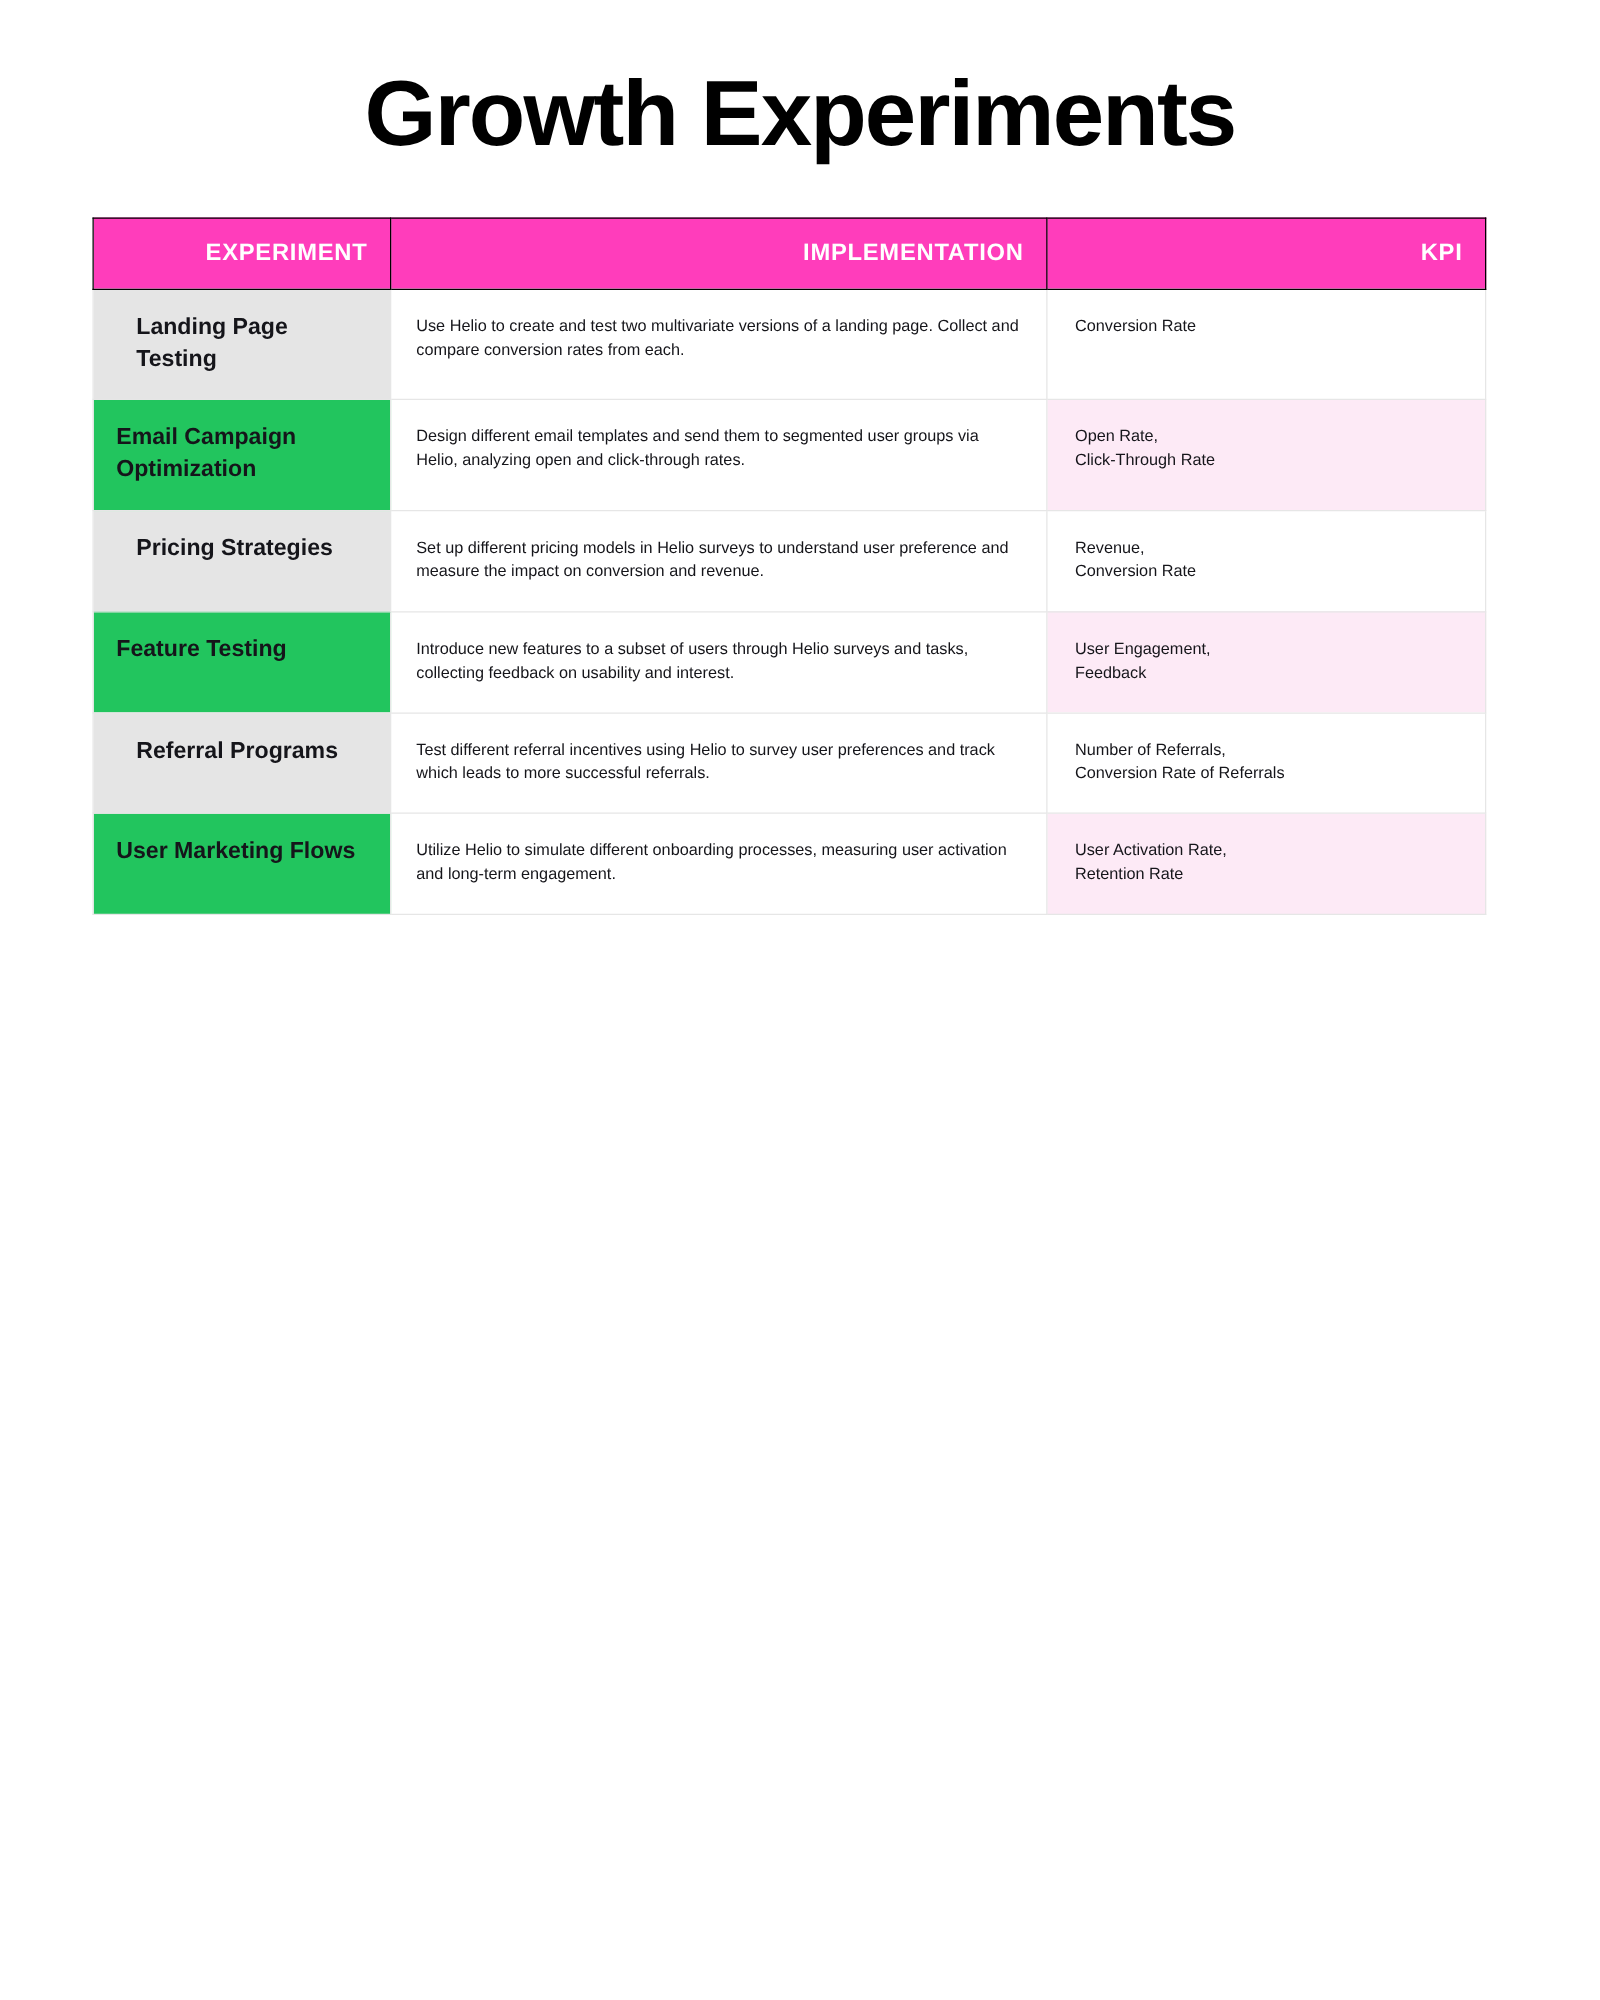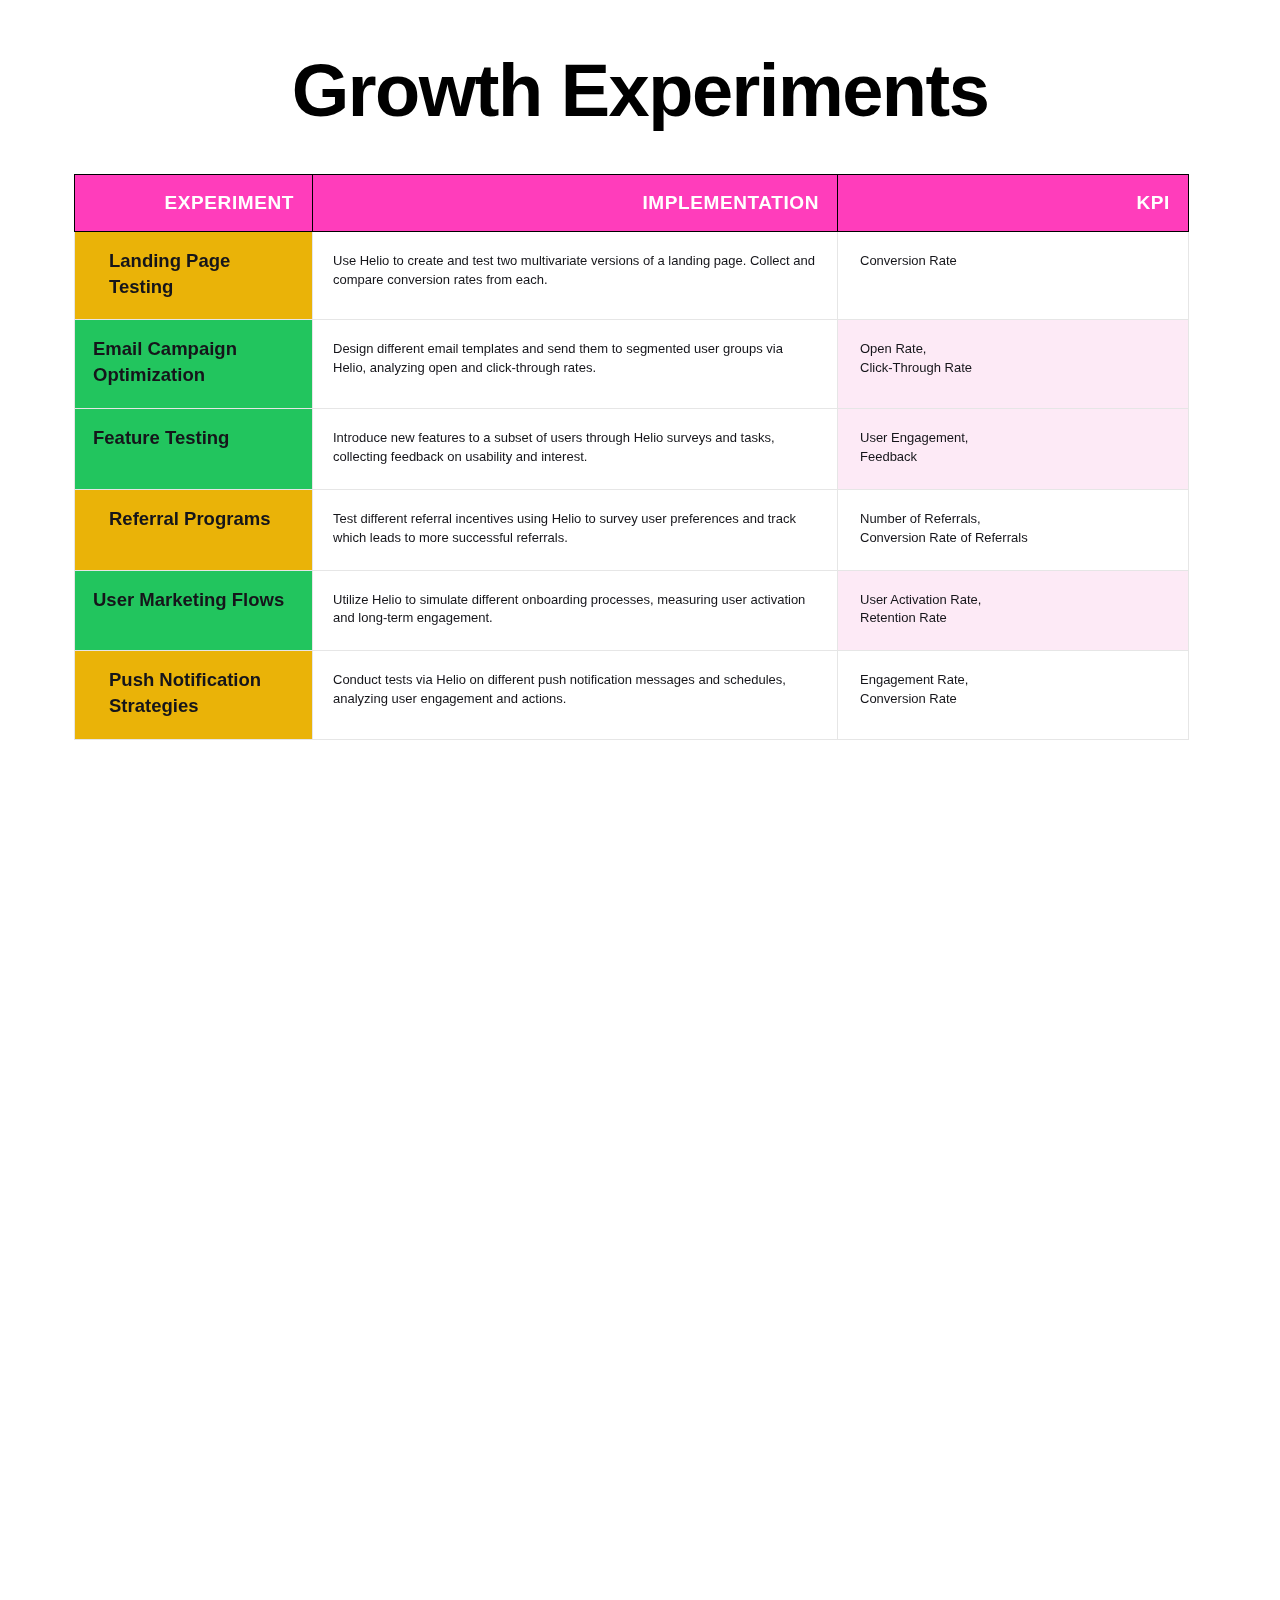--- a/index.html
+++ b/index.html
@@ -71,21 +71,21 @@
     line-height: 1.4;
   }
   tbody td.impl {
     padding: 20px 20px 22px 20px;
     background: #ffffff;
   }
   tbody td.kpi {
     padding: 20px 16px 22px 22px;
     line-height: 1.45;
   }
-  tbody tr.band-a td.exp { background: #eab308; padding-left: 34px; }
+  tbody tr.band-a td.exp { background: #e5e5e5; padding-left: 34px; }
   tbody tr.band-b td.exp { background: #22c55e; margin-left: 16px; }
   tbody tr.band-a td.kpi { background: #ffffff; }
   tbody tr.band-b td.kpi { background: #fdeaf6; }
   tbody tr.band-b td.impl { background: #ffffff; }
 
   .kpi-line { display: block; }
 </style>
 </head>
 <body>
 
@@ -116,20 +116,28 @@
             </td>
           </tr>
           <tr class="band-b">
             <td class="exp">Email Campaign Optimization</td>
             <td class="impl">Design different email templates and send them to segmented user groups via Helio, analyzing open and click-through rates.</td>
             <td class="kpi">
               <span class="kpi-line">Open Rate,</span>
               <span class="kpi-line">Click-Through Rate</span>
             </td>
           </tr>
+          <tr class="band-a">
+            <td class="exp">Pricing Strategies</td>
+            <td class="impl">Set up different pricing models in Helio surveys to understand user preference and measure the impact on conversion and revenue.</td>
+            <td class="kpi">
+              <span class="kpi-line">Revenue,</span>
+              <span class="kpi-line">Conversion Rate</span>
+            </td>
+          </tr>
           <tr class="band-b">
             <td class="exp">Feature Testing</td>
             <td class="impl">Introduce new features to a subset of users through Helio surveys and tasks, collecting feedback on usability and interest.</td>
             <td class="kpi">
               <span class="kpi-line">User Engagement,</span>
               <span class="kpi-line">Feedback</span>
             </td>
           </tr>
           <tr class="band-a">
             <td class="exp">Referral Programs</td>
@@ -140,25 +148,17 @@
             </td>
           </tr>
           <tr class="band-b">
             <td class="exp">User Marketing Flows</td>
             <td class="impl">Utilize Helio to simulate different onboarding processes, measuring user activation and long-term engagement.</td>
             <td class="kpi">
               <span class="kpi-line">User Activation Rate,</span>
               <span class="kpi-line">Retention Rate</span>
             </td>
           </tr>
-          <tr class="band-a">
-            <td class="exp">Push Notification Strategies</td>
-            <td class="impl">Conduct tests via Helio on different push notification messages and schedules, analyzing user engagement and actions.</td>
-            <td class="kpi">
-              <span class="kpi-line">Engagement Rate,</span>
-              <span class="kpi-line">Conversion Rate</span>
-            </td>
-          </tr>
         </tbody>
     </table>
   </div>
 
 </div>
 
 </body></html>

